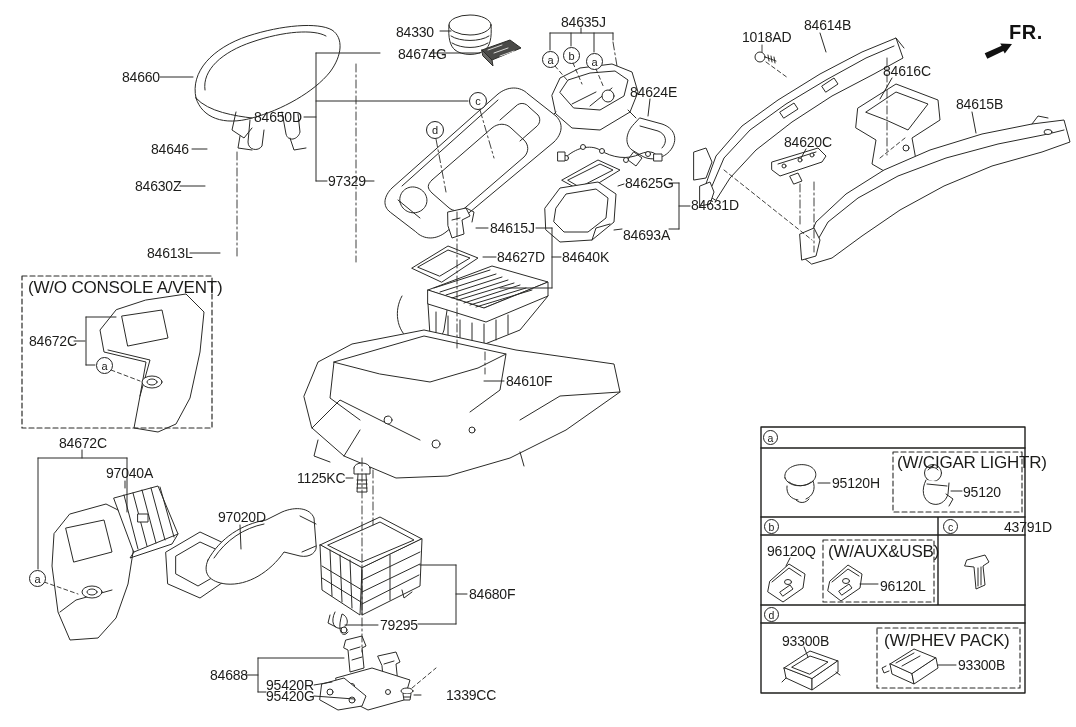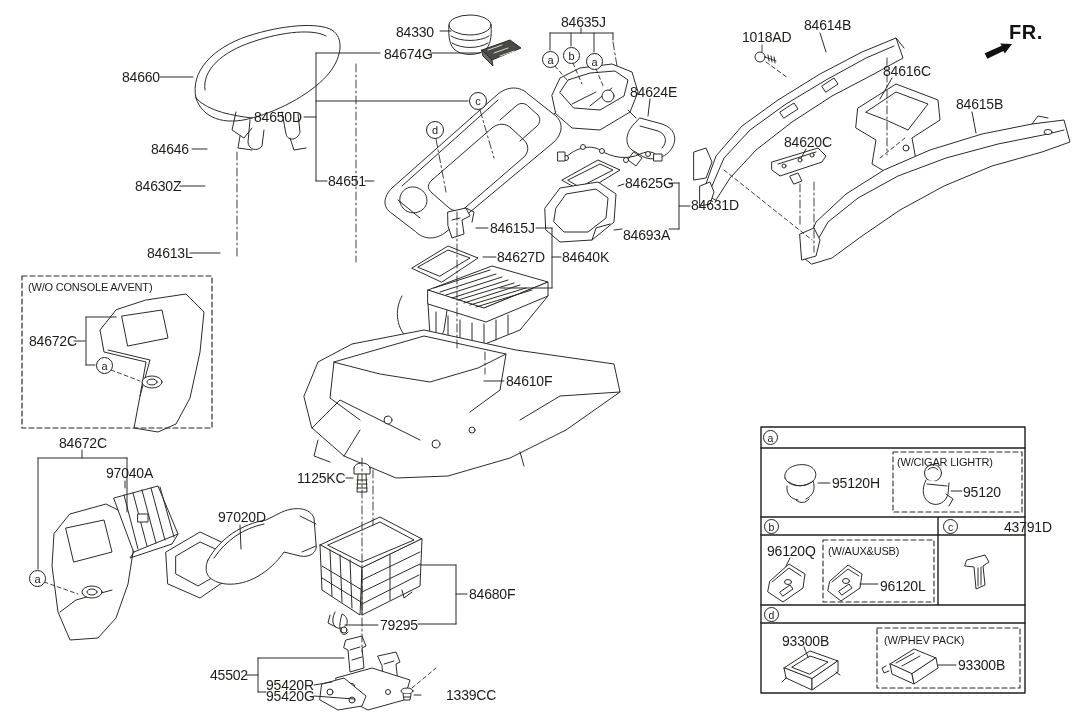--- a/index.html
+++ b/index.html
@@ -5,21 +5,21 @@
   html,body{margin:0;padding:0;background:#fff;}
   #canvas{position:relative;width:1076px;height:727px;background:#fff;overflow:hidden;
           font-family:"Liberation Sans","DejaVu Sans",sans-serif;color:#1c1c1a;}
   #art{position:absolute;left:0;top:0;}
   .lbl{position:absolute;font-size:14px;line-height:16px;letter-spacing:-0.2px;color:#1c1c1a;white-space:nowrap;}
   .fr{position:absolute;font-size:20px;font-weight:bold;letter-spacing:0.5px;color:#111;}
   .co{position:absolute;width:17px;height:17px;border:1.2px solid #222;border-radius:50%;
       font-size:11px;line-height:16px;text-align:center;background:#fff;box-sizing:border-box;}
   .co.big{width:18px;height:18px;line-height:17px;}
   .co.sm{width:15px;height:15px;line-height:14px;font-size:10.5px;}
-  .note{position:absolute;font-size:11px;line-height:15px;letter-spacing:-0.2px;color:#1c1c1a;white-space:nowrap;}
+  .note{position:absolute;font-size:17px;line-height:15px;letter-spacing:-0.2px;color:#1c1c1a;white-space:nowrap;}
 </style>
 </head>
 <body>
 
 <div id="canvas">
 
 <svg id="art" width="1076" height="727" viewBox="0 0 1076 727">
   <g stroke="#2b2b28" stroke-width="1" fill="none" stroke-linejoin="round" stroke-linecap="round">
 
     <g fill="#fff">
@@ -335,45 +335,45 @@
       <path fill="none" d="M896,663 L914,653 M902,666 L920,656"></path>
       <path fill="none" d="M886,666 l-4,2 l2,5 l5,-2"></path>
       <path fill="none" d="M938,665 H956"></path>
     </g>
 
     <path fill="#111" stroke="none" d="M1012,44 L1004.8,53.4 L1003.4,51.1 L987.3,58.7 L984.7,53.3 L1001.6,45.7 L1000.2,43.4 Z"></path>
   </g>
 </svg>
 
 <div class="lbl" style="left:396px;top:24px">84330</div>
-<div class="lbl" style="left:384px;top:46px">84674G</div>
+<div class="lbl" style="left:398px;top:46px">84674G</div>
 <div class="lbl" style="left:561px;top:14px">84635J</div>
 <div class="lbl" style="left:630px;top:84px">84624E</div>
 <div class="lbl" style="left:742px;top:29px">1018AD</div>
 <div class="lbl" style="left:804px;top:17px">84614B</div>
 <div class="lbl" style="left:883px;top:63px">84616C</div>
 <div class="lbl" style="left:956px;top:96px">84615B</div>
 <div class="lbl" style="left:784px;top:134px">84620C</div>
 <div class="lbl" style="left:691px;top:197px">84631D</div>
 <div class="lbl" style="left:122px;top:69px">84660</div>
 <div class="lbl" style="left:254px;top:109px">84650D</div>
 <div class="lbl" style="left:151px;top:141px">84646</div>
 <div class="lbl" style="left:135px;top:178px">84630Z</div>
 <div class="lbl" style="left:147px;top:245px">84613L</div>
-<div class="lbl" style="left:328px;top:173px">84651</div>
+<div class="lbl" style="left:328px;top:173px">97329</div>
 <div class="lbl" style="left:625px;top:175px">84625G</div>
 <div class="lbl" style="left:623px;top:227px">84693A</div>
 <div class="lbl" style="left:490px;top:220px">84615J</div>
 <div class="lbl" style="left:497px;top:249px">84627D</div>
 <div class="lbl" style="left:562px;top:249px">84640K</div>
 <div class="lbl" style="left:506px;top:373px">84610F</div>
 <div class="lbl" style="left:297px;top:470px">1125KC</div>
 <div class="lbl" style="left:469px;top:586px">84680F</div>
 <div class="lbl" style="left:380px;top:617px">79295</div>
-<div class="lbl" style="left:210px;top:667px">45502</div>
+<div class="lbl" style="left:210px;top:667px">84688</div>
 <div class="lbl" style="left:266px;top:677px">95420R</div>
 <div class="lbl" style="left:266px;top:688px">95420G</div>
 <div class="lbl" style="left:446px;top:687px">1339CC</div>
 <div class="lbl" style="left:29px;top:333px">84672C</div>
 <div class="lbl" style="left:59px;top:435px">84672C</div>
 <div class="lbl" style="left:106px;top:465px">97040A</div>
 <div class="lbl" style="left:218px;top:509px">97020D</div>
 
 <div class="note" style="left:28px;top:280px">(W/O CONSOLE A/VENT)</div>
 <div class="fr" style="left:1009px;top:21px">FR.</div>

